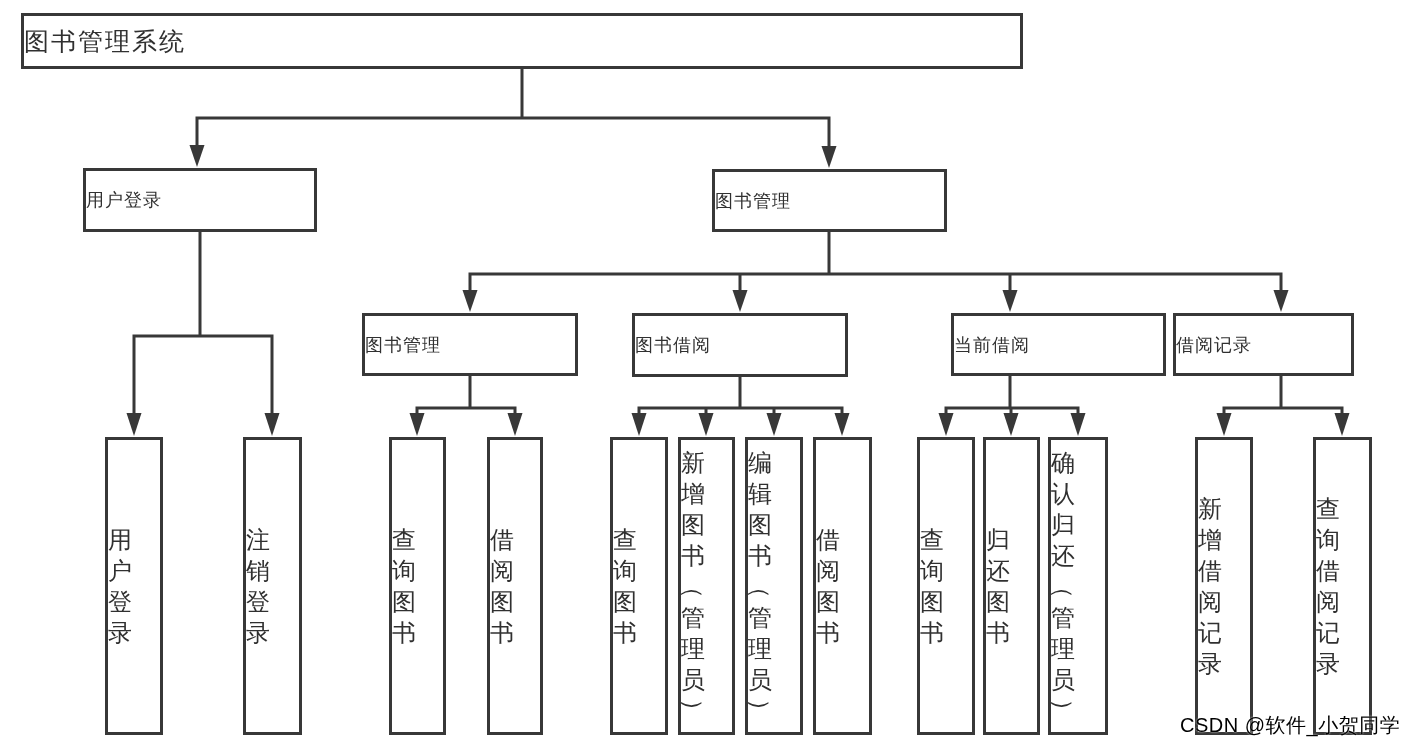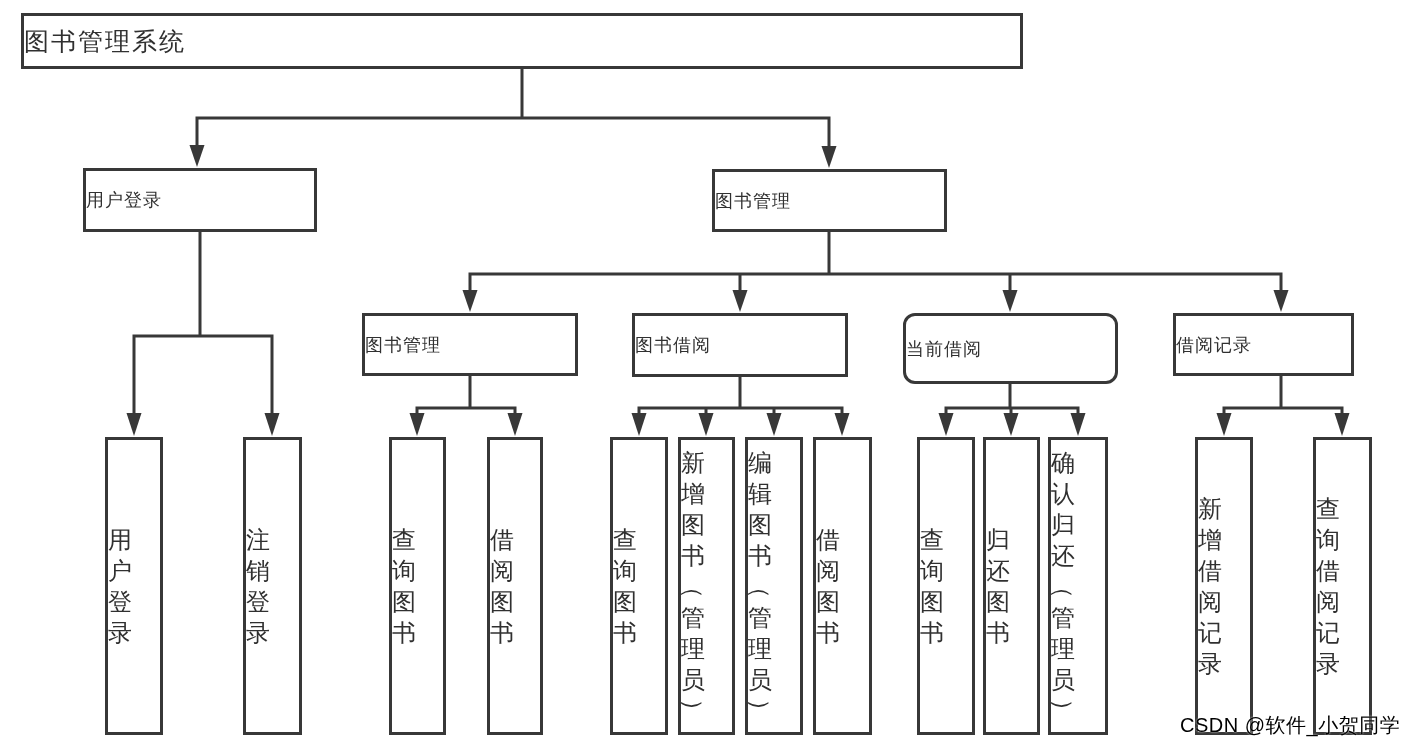--- a/index.html
+++ b/index.html
@@ -73,21 +73,21 @@
   <div class="box" style="left:712px;top:169px;width:235px;height:63px;">
     <span class="h-label">图书管理</span>
   </div>
 
   <div class="box" style="left:362px;top:313px;width:216px;height:63px;">
     <span class="h-label">图书管理</span>
   </div>
   <div class="box" style="left:632px;top:313px;width:216px;height:64px;">
     <span class="h-label">图书借阅</span>
   </div>
-  <div class="box" style="left:903px;top:313px;width:215px;height:71px;border-radius:12px;">
+  <div class="box" style="left:951px;top:313px;width:215px;height:63px;">
     <span class="h-label">当前借阅</span>
   </div>
   <div class="box" style="left:1173px;top:313px;width:181px;height:63px;">
     <span class="h-label">借阅记录</span>
   </div>
 
   <div class="box" style="left:105px;top:437px;width:58px;height:298px;">
     <div class="v-label">
         <span>用</span>
         <span>户</span>

